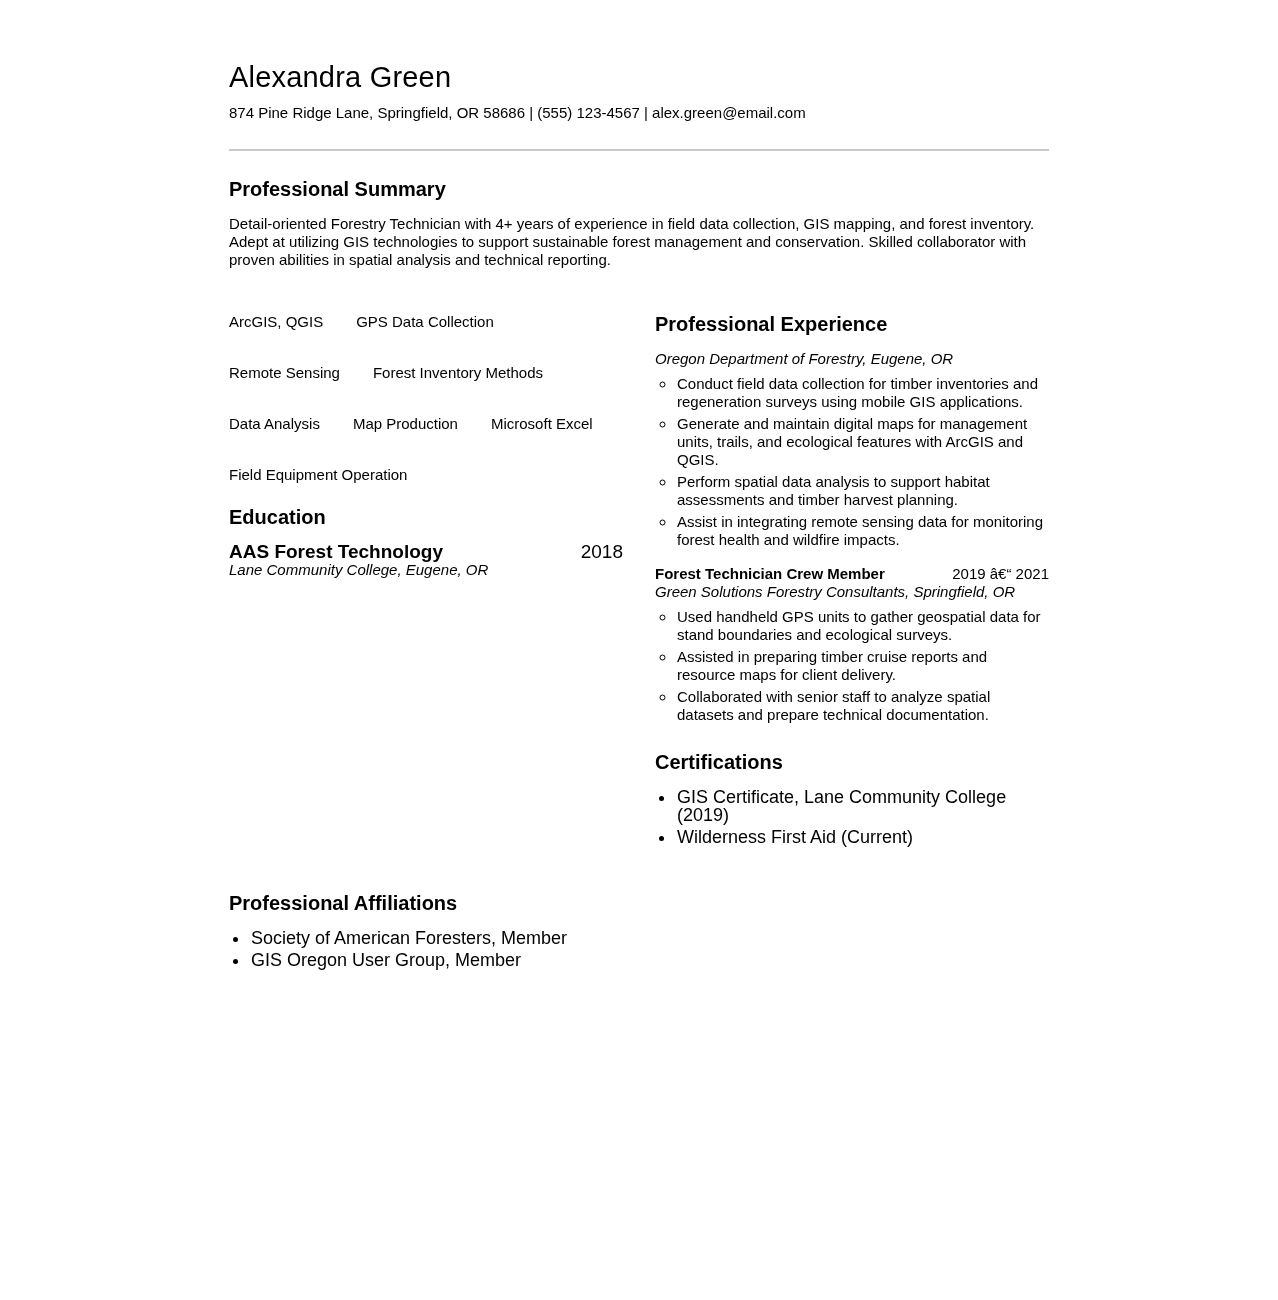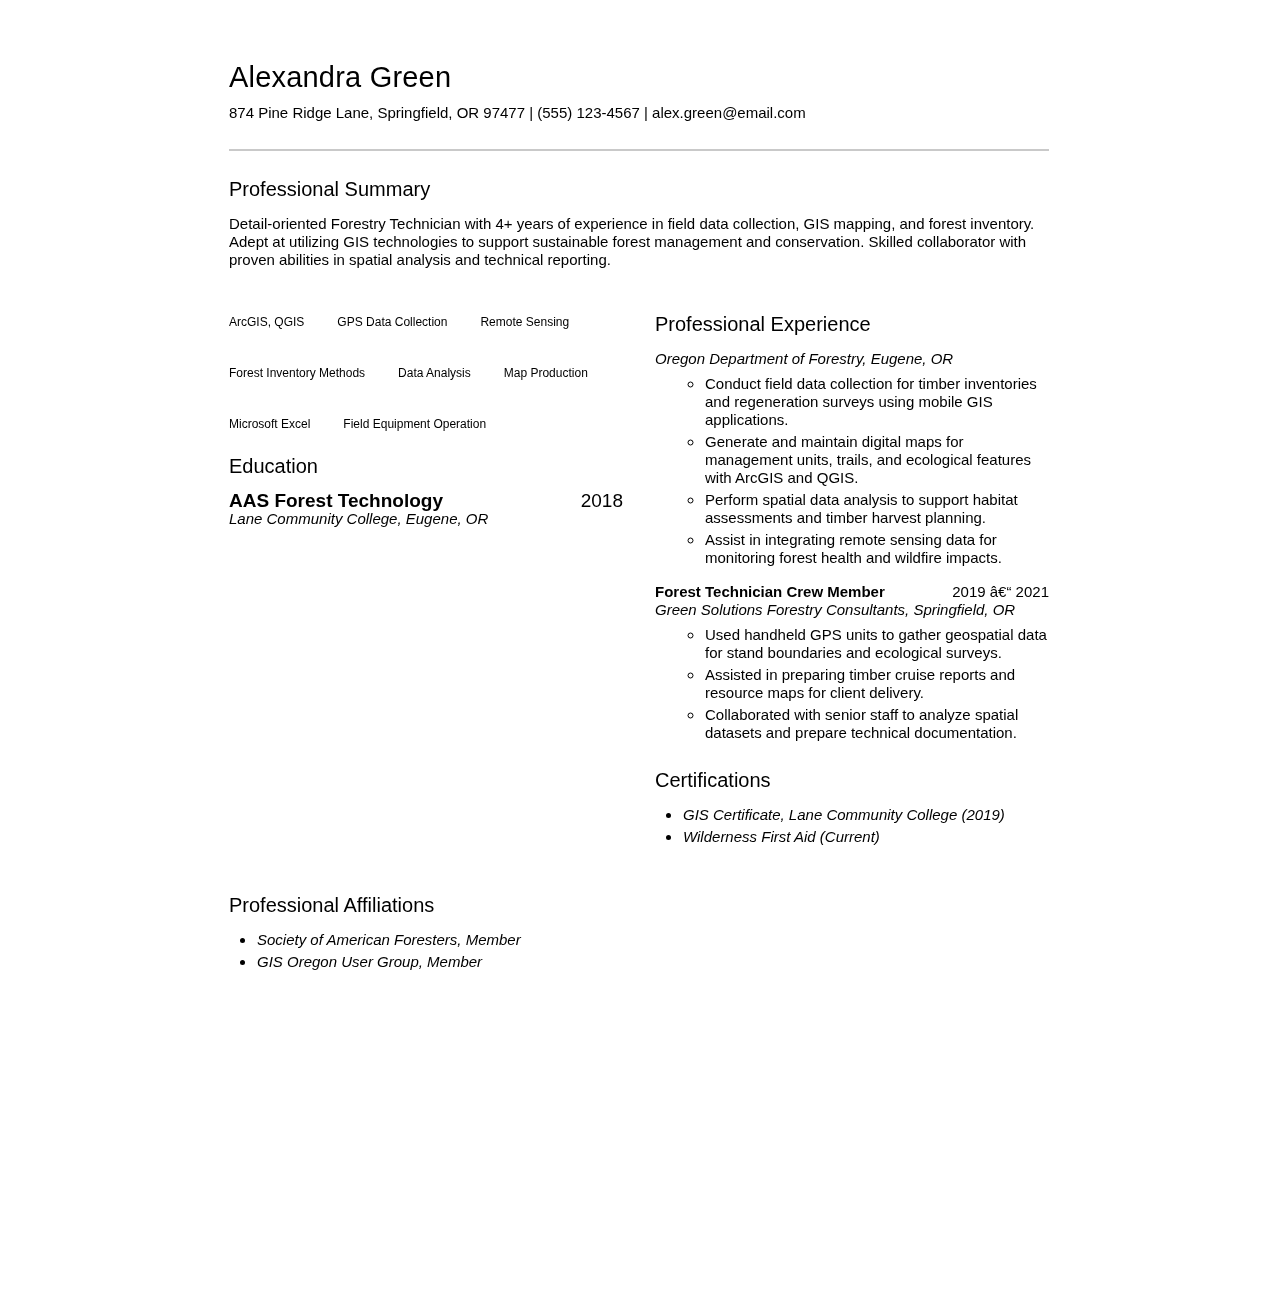--- a/index.html
+++ b/index.html
@@ -29,41 +29,41 @@
     line-height: 18px;
     margin: 0 0 27px 0;
   }
   hr.rule {
     border: none;
     border-top: 2px solid #c9c9c9;
     margin: 0 0 27px 0;
   }
   h2.section-heading {
     font-size: 20px;
-    font-weight: 400;
+    font-weight: 700;
     line-height: 23px;
     margin: 0 0 14px 0;
   }
   p.summary-text {
     font-size: 15px;
     line-height: 18px;
     margin: 0 0 44px 0;
   }
   .columns {
     display: grid;
     grid-template-columns: 1fr 1fr;
     column-gap: 32px;
     align-items: start;
   }
   .skills-list {
     display: flex;
     flex-wrap: wrap;
     column-gap: 26px;
     row-gap: 15px;
-    font-size: 12px;
+    font-size: 15px;
     line-height: 18px;
     margin: 0 0 22px 0;
     gap: 33px;
   }
   .edu-row {
     display: flex;
     justify-content: space-between;
     font-size: 19px;
     line-height: 18px;
   }
@@ -89,42 +89,41 @@
     line-height: 18px;
     margin-bottom: 7px;
   }
   ul.duties {
     list-style-type: circle;
     margin: 0;
     padding-left: 21px;
     font-size: 15px;
     line-height: 18px;
   }
-  ul.duties li { margin-bottom: 4px; padding-left: 1px; margin-left: 28px; }
+  ul.duties li { margin-bottom: 4px; padding-left: 1px; }
   ul.duties li:last-child { margin-bottom: 0; }
   ul.plain-list {
     list-style-type: disc;
-    margin: 6px;
+    margin: 0;
     padding-left: 21px;
-    font-size: 15px;
-    line-height: 18px;
-    font-style: italic;
+    font-size: 18px;
+    line-height: 18px;
   }
   ul.plain-list li { margin-bottom: 4px; padding-left: 1px; }
   section.certifications { margin-top: 27px; }
   section.affiliations { margin-top: 42px; }
 </style>
 </head>
 <body>
 
 <div class="page">
 
   <header>
     <h1 class="name">Alexandra Green</h1>
-    <div class="contact">874 Pine Ridge Lane, Springfield, OR 97477 | (555) 123-4567 | alex.green@email.com</div>
+    <div class="contact">874 Pine Ridge Lane, Springfield, OR 58686 | (555) 123-4567 | alex.green@email.com</div>
   </header>
 
   <hr class="rule">
 
   <section>
     <h2 class="section-heading">Professional Summary</h2>
     <p class="summary-text">Detail-oriented Forestry Technician with 4+ years of experience in field data collection, GIS mapping, and forest inventory. Adept at utilizing GIS technologies to support sustainable forest management and conservation. Skilled collaborator with proven abilities in spatial analysis and technical reporting.</p>
   </section>
 
   <div class="columns">

